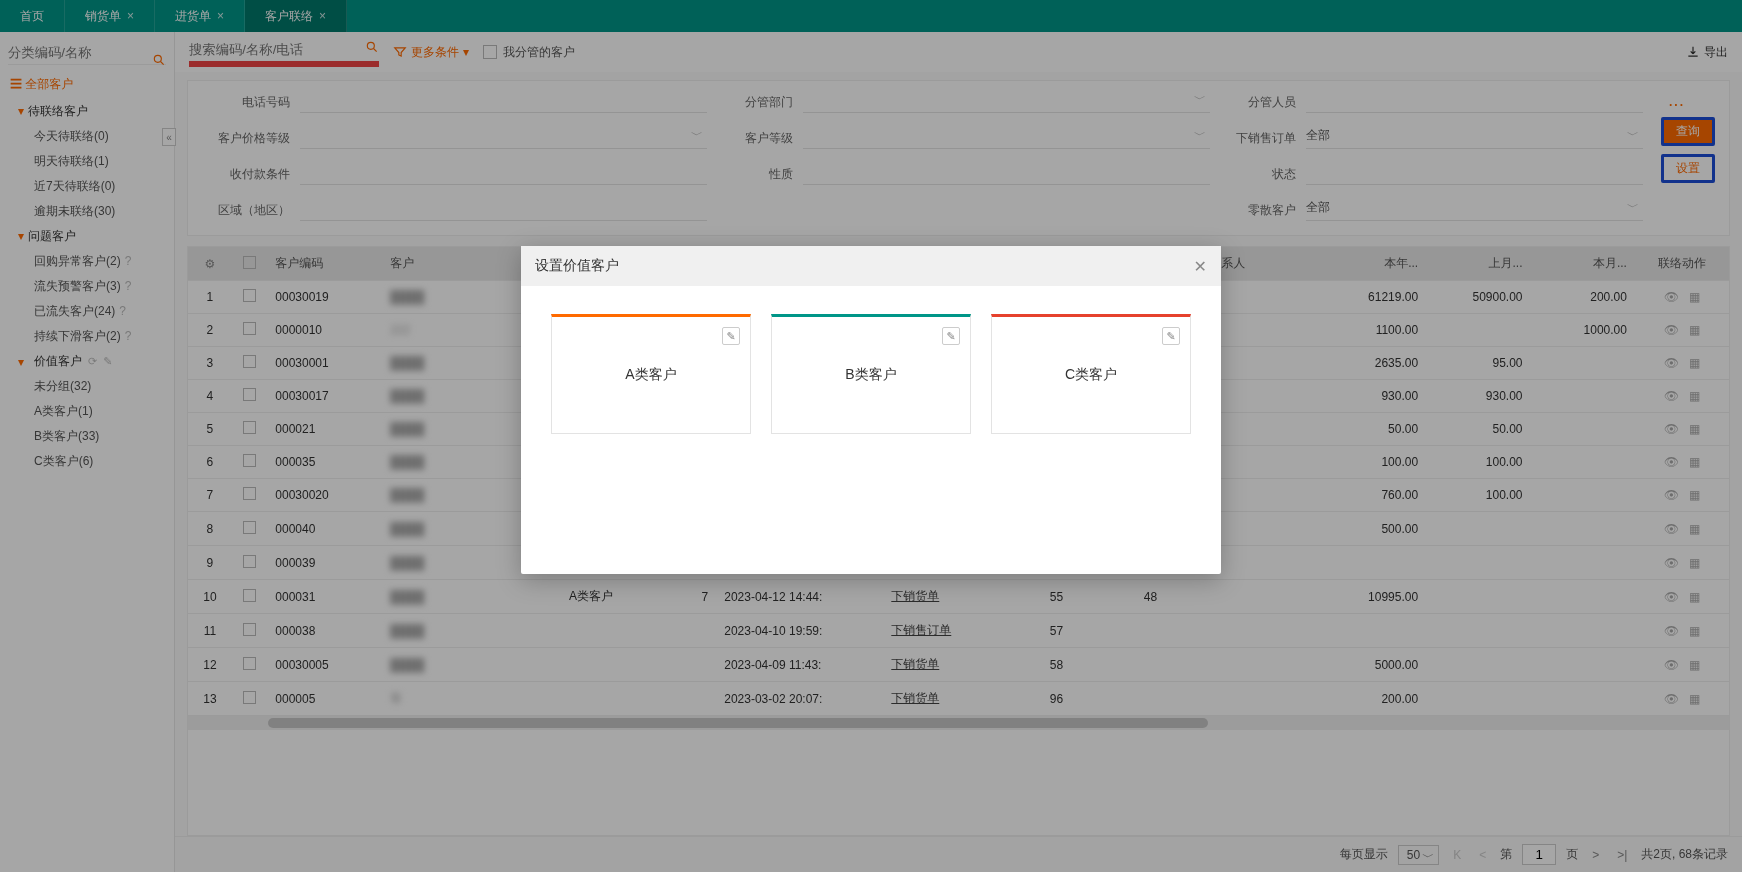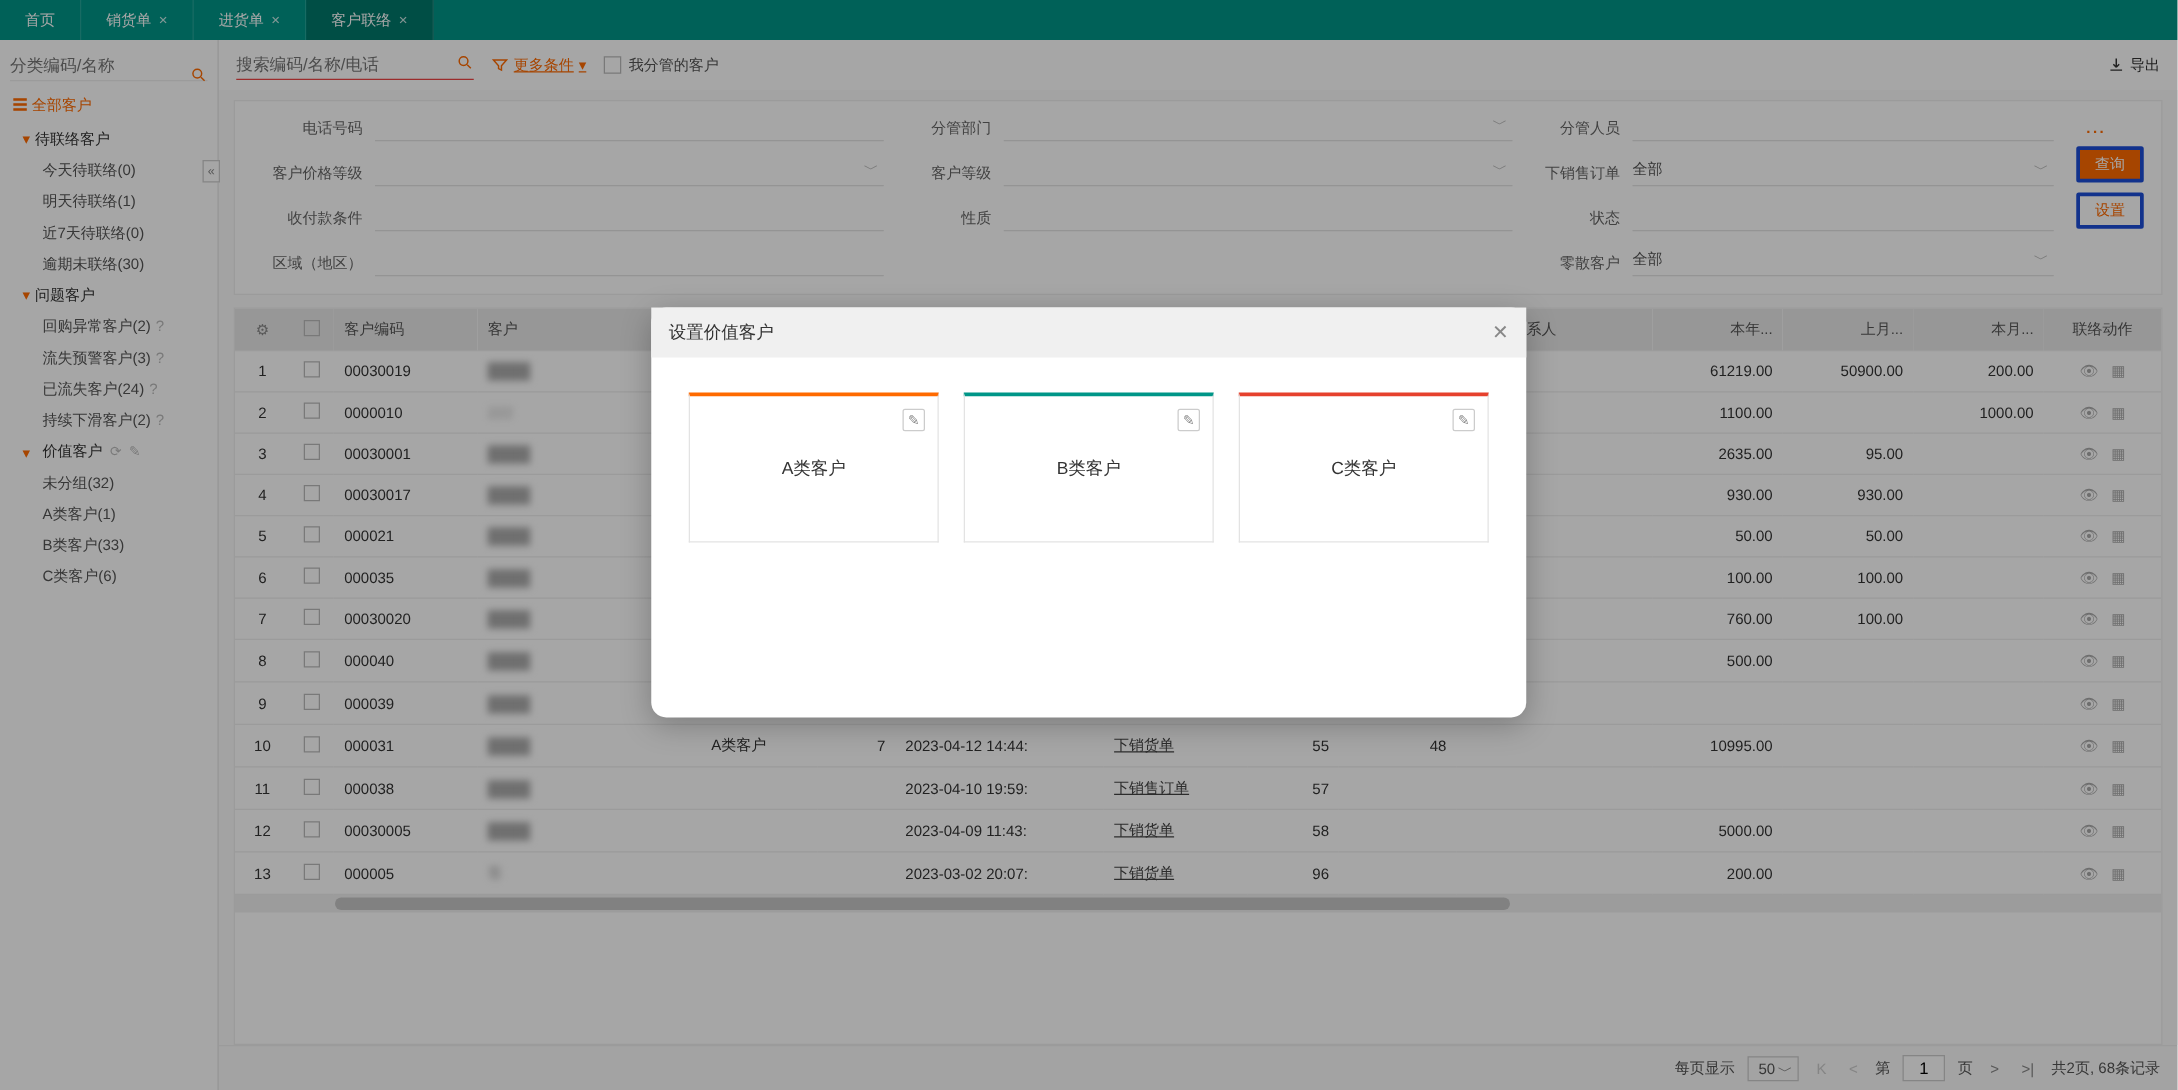--- a/index.html
+++ b/index.html
@@ -24,23 +24,23 @@
 .side-group .caret { color:#ff6a00; margin-right:4px; }
 .side-item { padding: 4px 0 4px 26px; color: #555; }
 .side-item .qm { color:#bbb; margin-left:4px; }
 .side-group.val { display:flex; align-items:center; gap:6px; }
 .side-group.val .mini-icon { color:#bbb; font-size:11px; }
 
 .main { flex: 1; display: flex; flex-direction: column; background:#fafafa; }
 
 .filter-bar { height: 40px; display:flex; align-items:center; padding: 0 14px; gap: 14px; background:#fff; }
 .filter-bar .sinput { flex: 0 0 190px; position:relative; }
-.filter-bar .sinput input { width:100%; border:none; border-bottom:1px solid #ef4444; padding:4px 18px 4px 0; outline:none; }
+.filter-bar .sinput input { width:100%; border:none; border-bottom:6px solid #ef4444; padding:4px 18px 4px 0; outline:none; }
 .filter-bar .sinput .si { position:absolute; right:0; top:2px; color:#ff6a00; }
-.filter-bar .more { color:#ff6a00; display:flex; align-items:center; gap:4px;text-decoration:underline; }
+.filter-bar .more { color:#ff6a00; display:flex; align-items:center; gap:4px; }
 .filter-bar .ck { display:flex; align-items:center; gap:6px; color:#555; }
 .filter-bar .ck .box { width:14px; height:14px; border:1px solid #bbb; }
 .filter-bar .sp { flex:1; }
 .filter-bar .export { display:flex; align-items:center; gap:4px; color:#333; }
 
 .adv { background:#fff; margin:8px 12px 0 12px; border:1px solid #eee; padding:10px 16px 14px 16px; position:relative; }
 .adv-row { display:flex; margin-bottom:14px; }
 .adv-cell { flex:1; display:flex; align-items:center; }
 .adv-label { color:#666; width:96px; text-align:right; padding-right:10px; }
 .adv-input { flex:1; border-bottom:1px solid #e3e3e3; height:22px; position:relative; color:#555;}
@@ -66,21 +66,21 @@
 
 .pager { height:36px; background:#fafafa; display:flex; align-items:center; justify-content:flex-end; padding:0 14px; gap:10px; color:#555; border-top:1px solid #eee; }
 .pager .sel { border:1px solid #ccc; padding:2px 18px 2px 8px; position:relative; }
 .pager .sel .chev { position:absolute; right:4px; top:3px; color:#888; }
 .pager .nav { color:#888; padding:0 4px; }
 .pager .nav.dis { color:#ccc; }
 .pager input { width:34px; border:1px solid #ccc; text-align:center; padding:2px 2px; }
 
 
 .overlay { position:absolute; inset:0; background:rgba(0,0,0,0.35); display:flex; align-items:flex-start; justify-content:center; }
-.modal { width:700px; background:#fff; margin-top:246px; border-radius:12px; box-shadow:0 6px 24px rgba(0,0,0,0.25); }
+.modal { width:700px; background:#fff; margin-top:246px; border-radius:2px; box-shadow:0 6px 24px rgba(0,0,0,0.25); }
 .modal-head { height:40px; background:#f0f0f0; display:flex; align-items:center; padding:0 14px; justify-content:space-between; }
 .modal-head .title { font-size:14px; color:#333; }
 .modal-head .x { color:#888; cursor:pointer; font-size:16px; }
 .modal-body { padding:28px 30px 140px 30px; display:flex; gap:20px; }
 .card { flex:1; border:1px solid #e3e3e3; border-top:3px solid; height:120px; position:relative; display:flex; align-items:center; justify-content:center; font-size:14px; }
 .card .edit { position:absolute; right:10px; top:10px; width:18px; height:18px; border:1px solid #ccc; border-radius:2px; display:flex; align-items:center; justify-content:center; color:#888; font-size:11px; }
 .card.a { border-top-color:#ff6a00; }
 .card.b { border-top-color:#009688; }
 .card.c { border-top-color:#e6412d; }
 

